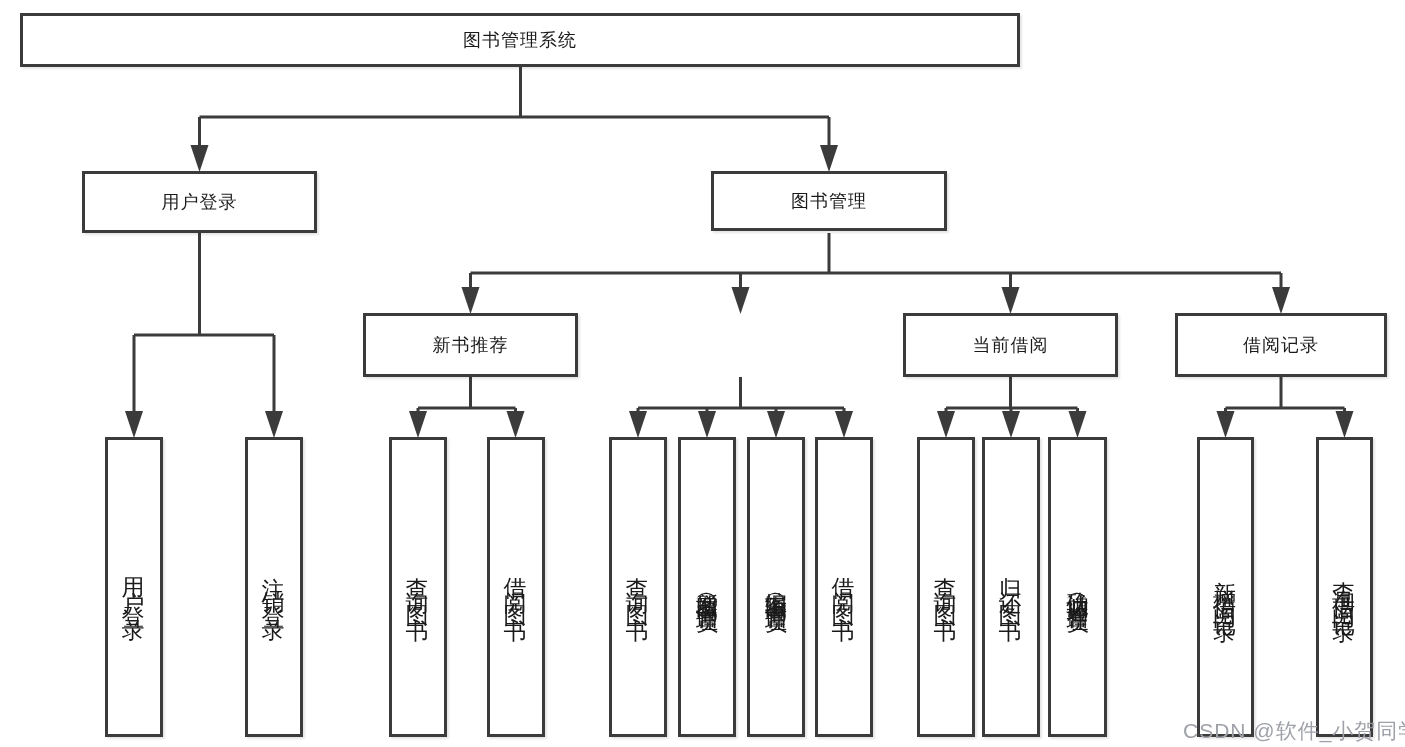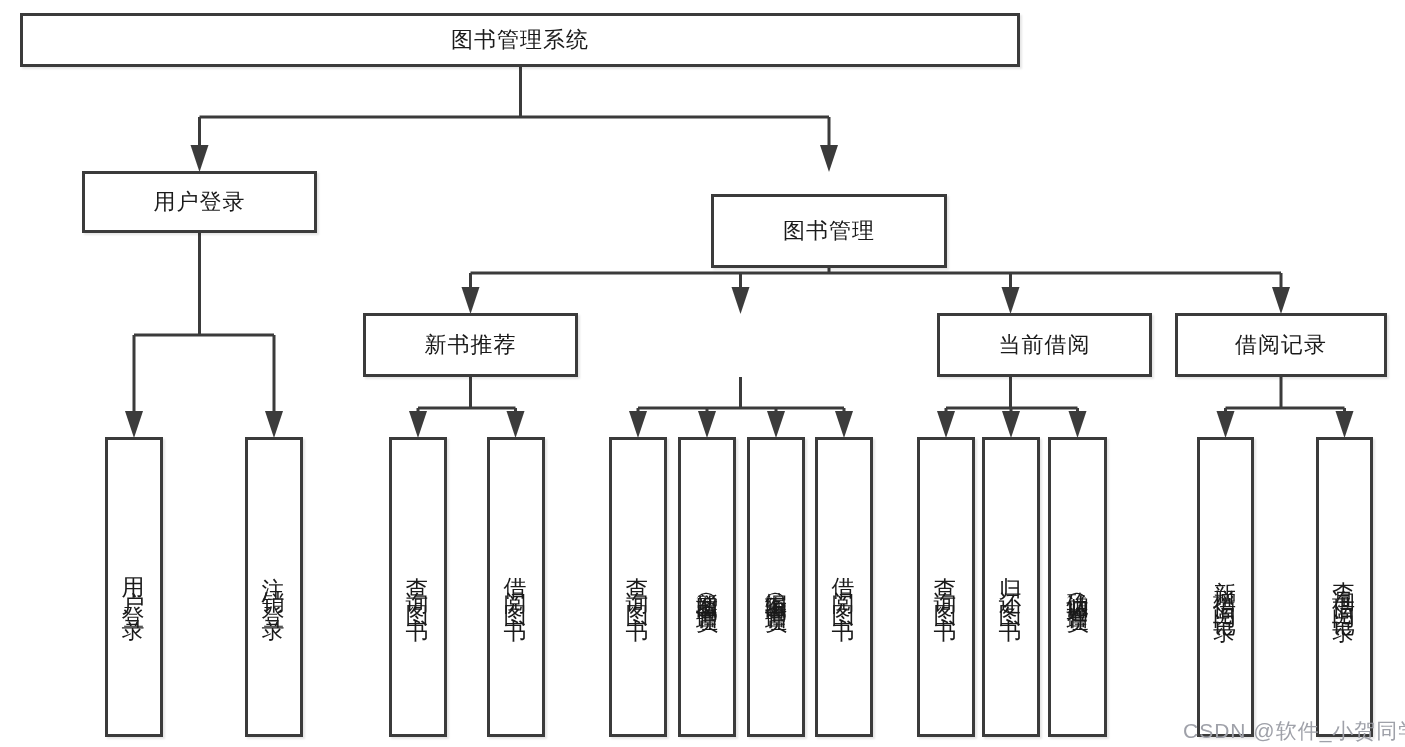--- a/index.html
+++ b/index.html
@@ -25,21 +25,21 @@
   }
   .node {
     position: absolute;
     box-sizing: border-box;
     border: 3px solid #3b3b3b;
     background: #ffffff;
     display: flex;
     align-items: center;
     justify-content: center;
     color: #1a1a1a;
-    font-size: 22px;
+    font-size: 18px;
     letter-spacing: 1px;
     box-shadow: 2px 2px 2px rgba(0,0,0,0.10);
     white-space: nowrap;
   }
   .leaf {
     position: absolute;
     box-sizing: border-box;
     border: 3px solid #3b3b3b;
     background: #ffffff;
     width: 58px;
@@ -101,24 +101,24 @@
       <path d="M1002 411 L1020 411 L1011 438 Z"></path>
       <path d="M1068.5 411 L1086.5 411 L1077.5 438 Z"></path>
       <path d="M1216.5 411 L1234.5 411 L1225.5 438 Z"></path>
       <path d="M1335.5 411 L1353.5 411 L1344.5 438 Z"></path>
     </g>
   </svg>
 
   <div class="node" style="left:20px; top:13px; width:1000px; height:54px;">图书管理系统</div>
 
   <div class="node" style="left:82px; top:171px; width:235px; height:62px;">用户登录</div>
-  <div class="node" style="left:711px; top:171px; width:236px; height:74px;margin-top:23px;">图书管理</div>
+  <div class="node" style="left:711px; top:171px; width:236px; height:60px;">图书管理</div>
 
   <div class="node" style="left:363px; top:313px; width:215px; height:64px;">新书推荐</div>
-  <div class="node" style="left:937px; top:313px; width:215px; height:64px;">当前借阅</div>
+  <div class="node" style="left:903px; top:313px; width:215px; height:64px;">当前借阅</div>
   <div class="node" style="left:1175px; top:313px; width:212px; height:64px;">借阅记录</div>
 
   <div class="leaf" style="left:105px;">用户登录</div>
   <div class="leaf" style="left:245px;">注销登录</div>
 
   <div class="leaf" style="left:389px;">查询图书</div>
   <div class="leaf" style="left:487px;">借阅图书</div>
 
   <div class="leaf" style="left:609px;">查询图书</div>
   <div class="leaf tight" style="left:678px;">新增图书（管理员）</div>

